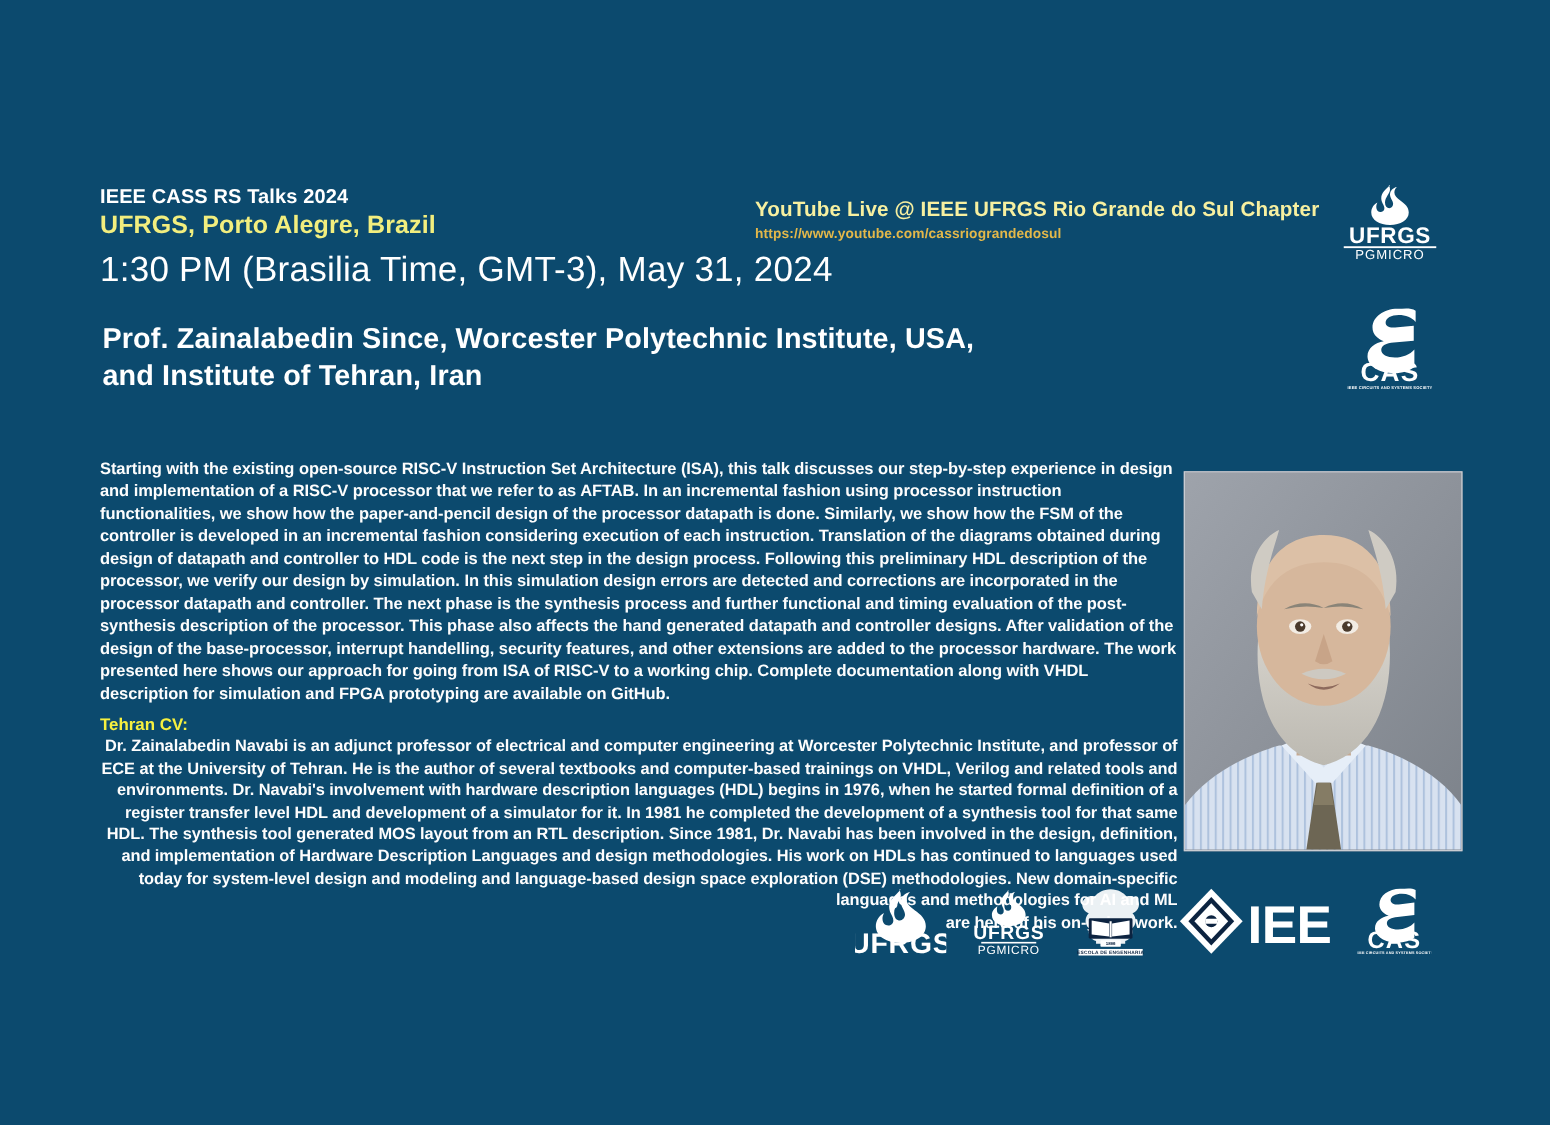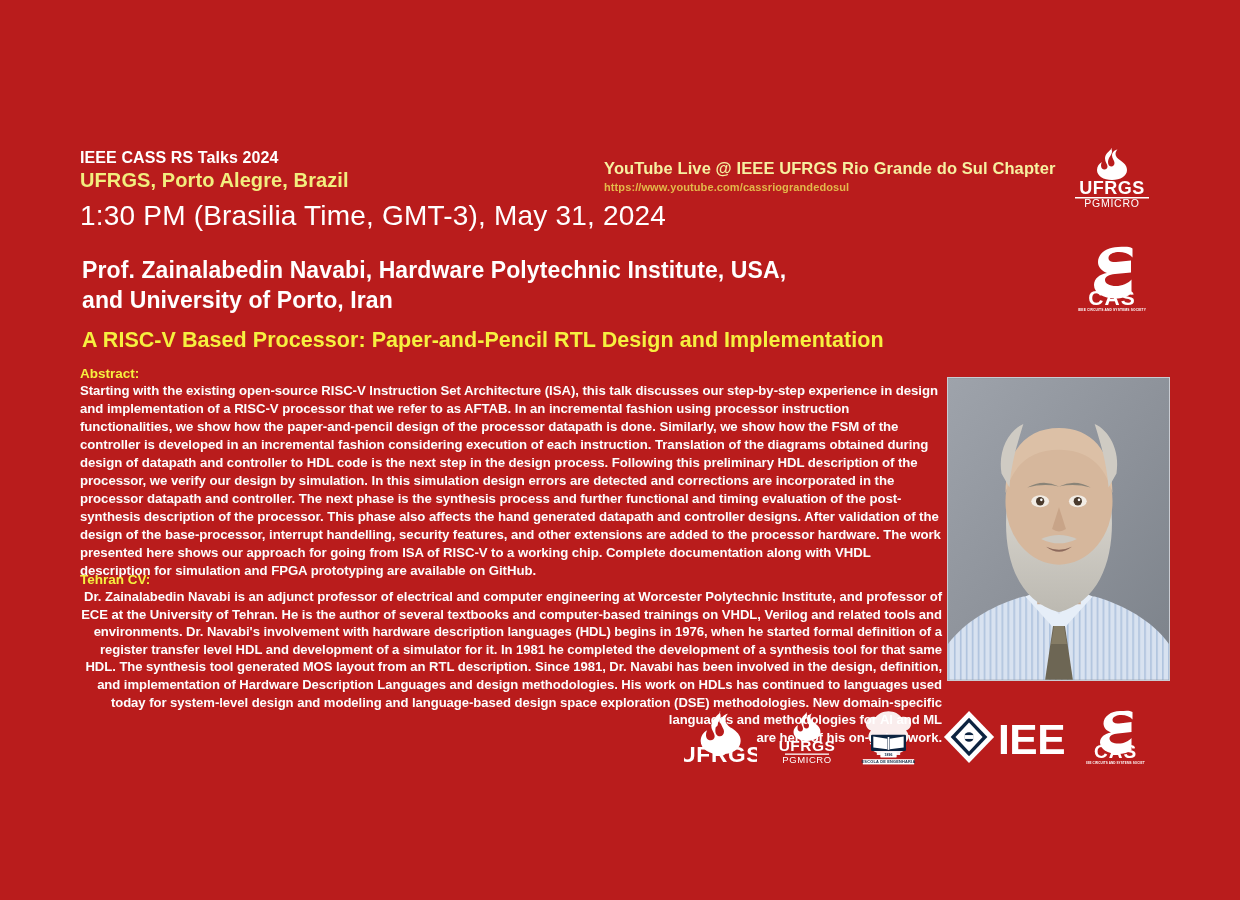--- a/index.html
+++ b/index.html
@@ -11,21 +11,21 @@
     width: 1240px;
     height: 900px;
     overflow: hidden;
     font-family: "Liberation Sans", sans-serif;
     color: #ffffff;
     position: relative;
   }
   .poster {
     position: absolute;
     inset: 0;
-    background: #b91c1c;
+    background: #0c4a6e;
   }
 
   
   .event-meta {
     position: absolute;
     left: 80px;
     top: 148px;
     line-height: 1.28;
   }
   .event-meta .line1 {
@@ -201,28 +201,26 @@
     <svg viewBox="0 0 160 140" xmlns="http://www.w3.org/2000/svg" aria-hidden="true">
       <g class="logo-white">
         <path d="M92 6 c-22 0 -40 13 -40 30 0 11 8 18 18 22 -14 2 -26 11 -26 24 0 16 19 27 42 27 14 0 26 -4 33 -10 l0 -28 c-7 8 -19 13 -31 13 -13 0 -22 -5 -22 -12 0 -7 8 -11 20 -12 l32 -3 0 -24 -30 3 c-9 1 -15 -2 -15 -8 0 -7 9 -12 21 -12 11 0 21 4 27 11 l0 -18 c-8 -5 -18 -3 -29 -3z"></path>
         <text x="80" y="122" font-family="Liberation Sans, sans-serif" font-size="42" font-weight="600" text-anchor="middle" letter-spacing="2">CAS</text>
         <text x="80" y="134" font-family="Liberation Sans, sans-serif" font-size="6.5" font-weight="600" text-anchor="middle" letter-spacing="0.3">IEEE CIRCUITS AND SYSTEMS SOCIETY</text>
       </g>
     </svg>
   </div>
 
   <div class="speaker">
-    <div>Prof. Zainalabedin Navabi, Hardware Polytechnic Institute, USA,</div>
-    <div>and University of Porto, Iran</div>
-  </div>
-
-  <div class="talk-title">A RISC-V Based Processor: Paper-and-Pencil RTL Design and Implementation</div>
+    <div>Prof. Zainalabedin Since, Worcester Polytechnic Institute, USA,</div>
+    <div>and Institute of Tehran, Iran</div>
+  </div>
+
 
   <div class="abstract-block">
-    <div class="section-label">Abstract:</div>
     <div class="body-text">Starting with the existing open-source RISC-V Instruction Set Architecture (ISA), this talk discusses our step-by-step experience in design and implementation of a RISC-V processor that we refer to as AFTAB. In an incremental fashion using processor instruction functionalities, we show how the paper-and-pencil design of the processor datapath is done. Similarly, we show how the FSM of the controller is developed in an incremental fashion considering execution of each instruction. Translation of the diagrams obtained during design of datapath and controller to HDL code is the next step in the design process. Following this preliminary HDL description of the processor, we verify our design by simulation. In this simulation design errors are detected and corrections are incorporated in the processor datapath and controller. The next phase is the synthesis process and further functional and timing evaluation of the post-synthesis description of the processor. This phase also affects the hand generated datapath and controller designs. After validation of the design of the base-processor, interrupt handelling, security features, and other extensions are added to the processor hardware. The work presented here shows our approach for going from ISA of RISC-V to a working chip. Complete documentation along with VHDL description for simulation and FPGA prototyping are available on GitHub.</div>
   </div>
 
   <div class="cv-block">
     <div class="section-label">Tehran CV:</div>
     <div class="body-text">Dr. Zainalabedin Navabi is an adjunct professor of electrical and computer engineering at Worcester Polytechnic Institute, and professor of ECE at the University of Tehran. He is the author of several textbooks and computer-based trainings on VHDL, Verilog and related tools and environments. Dr. Navabi's involvement with hardware description languages (HDL) begins in 1976, when he started formal definition of a register transfer level HDL and development of a simulator for it. In 1981 he completed the development of a synthesis tool for that same HDL. The synthesis tool generated MOS layout from an RTL description. Since 1981, Dr. Navabi has been involved in the design, definition, and implementation of Hardware Description Languages and design methodologies. His work on HDLs has continued to languages used today for system-level design and modeling and language-based design space exploration (DSE) methodologies. New domain-specific languages and methodologies for AI and ML</div>
     <div class="body-text cv-tail">are here of his on-going work.</div>
   </div>
 
   <div class="portrait">

